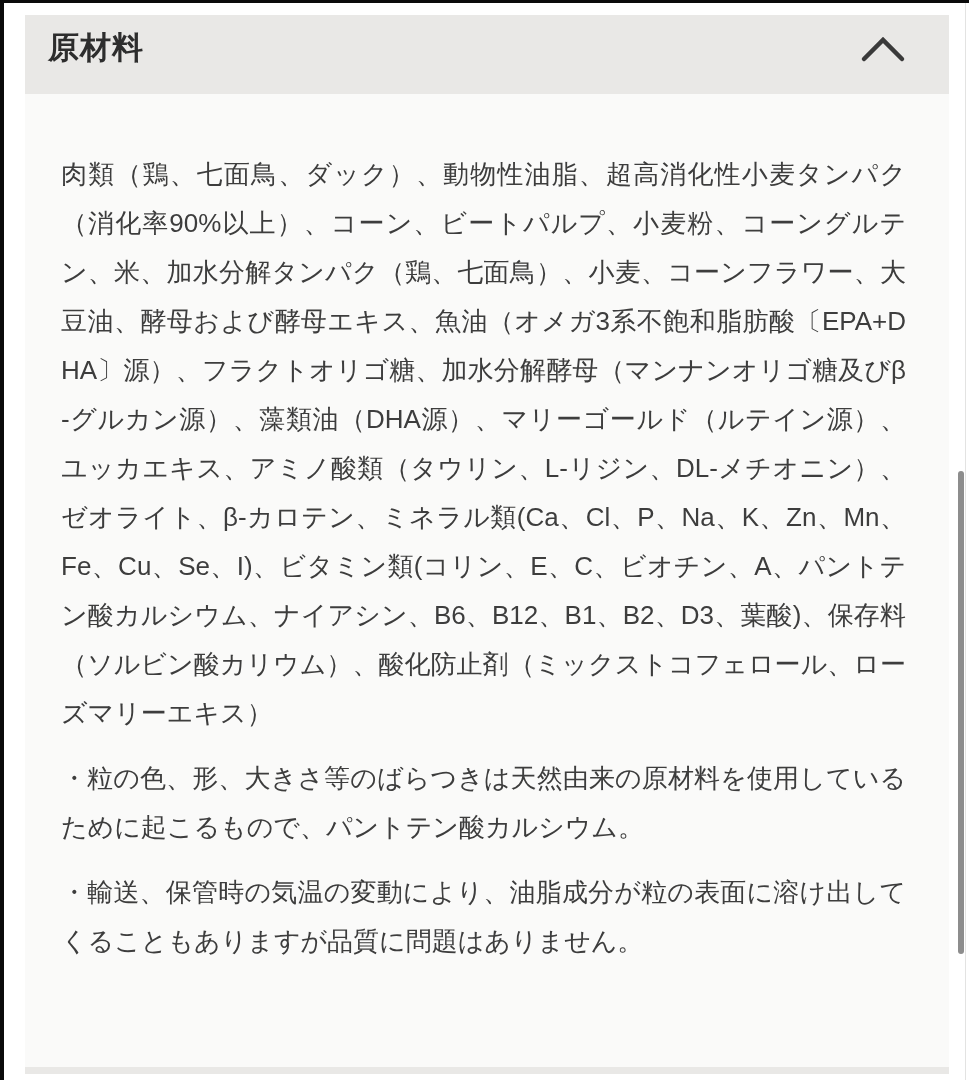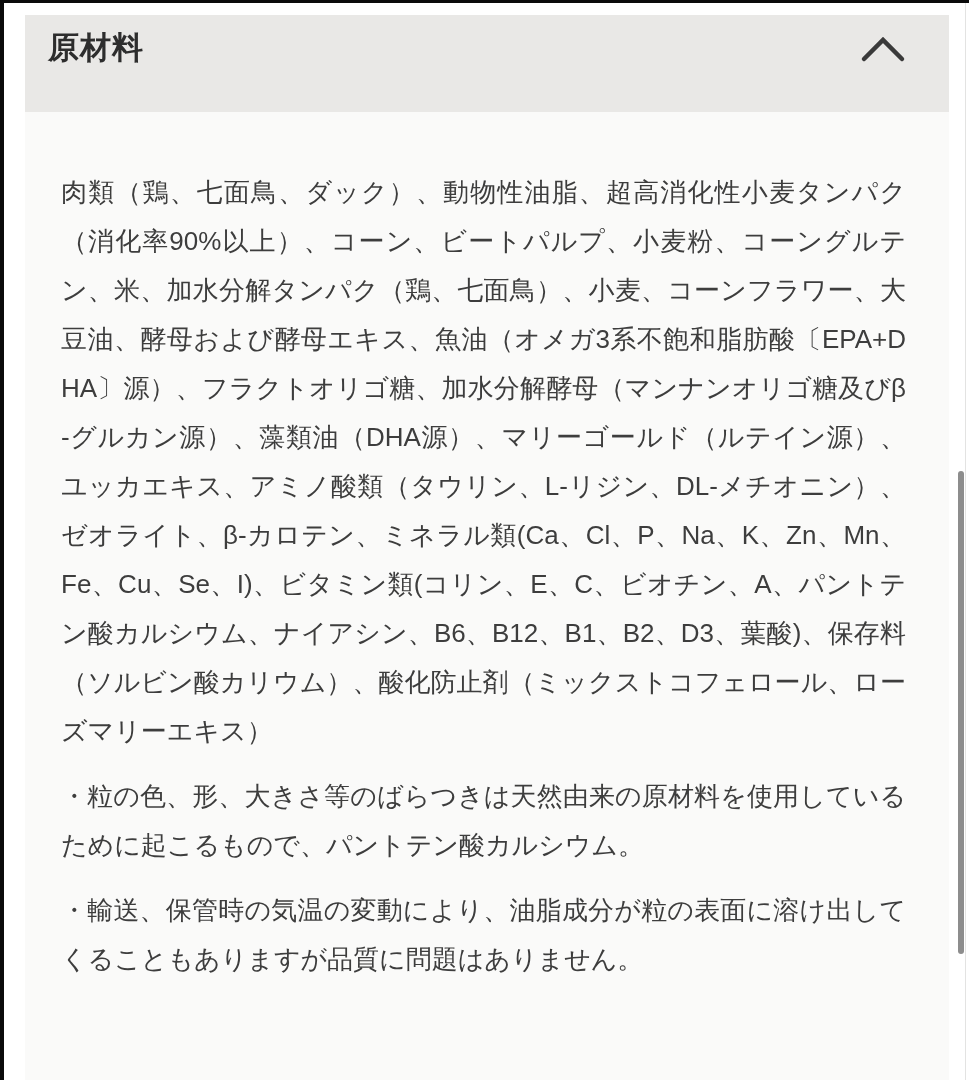--- a/index.html
+++ b/index.html
@@ -13,21 +13,21 @@
   }
   
   .edge-top  { position: absolute; top: 0; left: 0; width: 969px; height: 3px; background: #0a0a0a; z-index: 6; }
   .edge-left { position: absolute; top: 0; left: 0; width: 4px; height: 1080px; background: #0a0a0a; z-index: 6; }
   .right-line { position: absolute; top: 3px; left: 965px; width: 1px; height: 1077px; background: #e3e3e2; z-index: 4; }
 
   .panel { position: absolute; left: 25px; top: 15px; width: 924px; }
 
   .acc-header {
     box-sizing: border-box;
-    height: 97px;
+    height: 79px;
     background: #e9e8e6;
     display: flex;
     justify-content: space-between;
     align-items: flex-start;
     padding: 17px 43px 0 23px;
     cursor: pointer;
   }
   .section-title {
     margin: 0;
     font-size: 31px;

